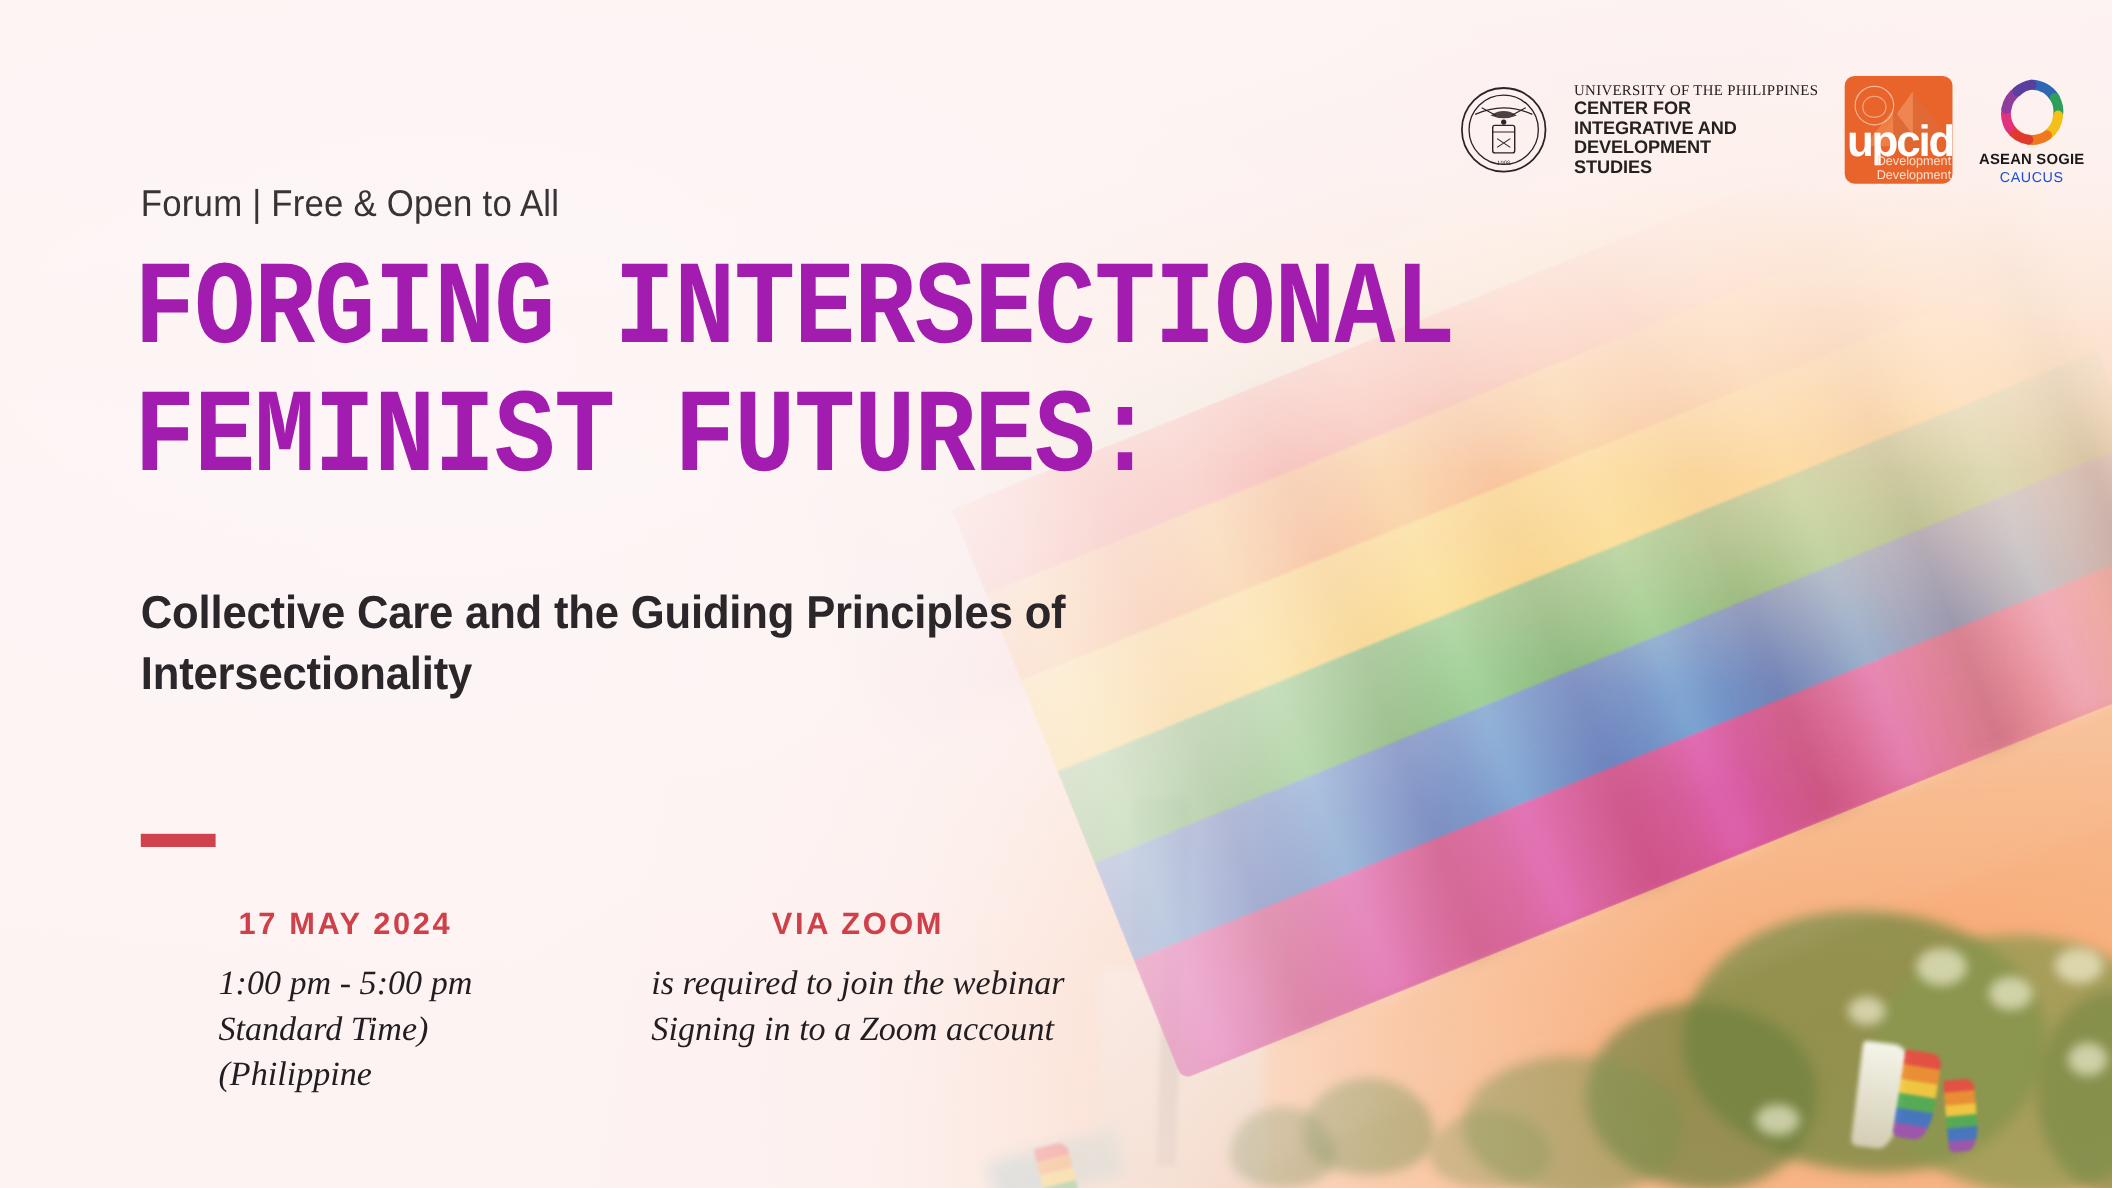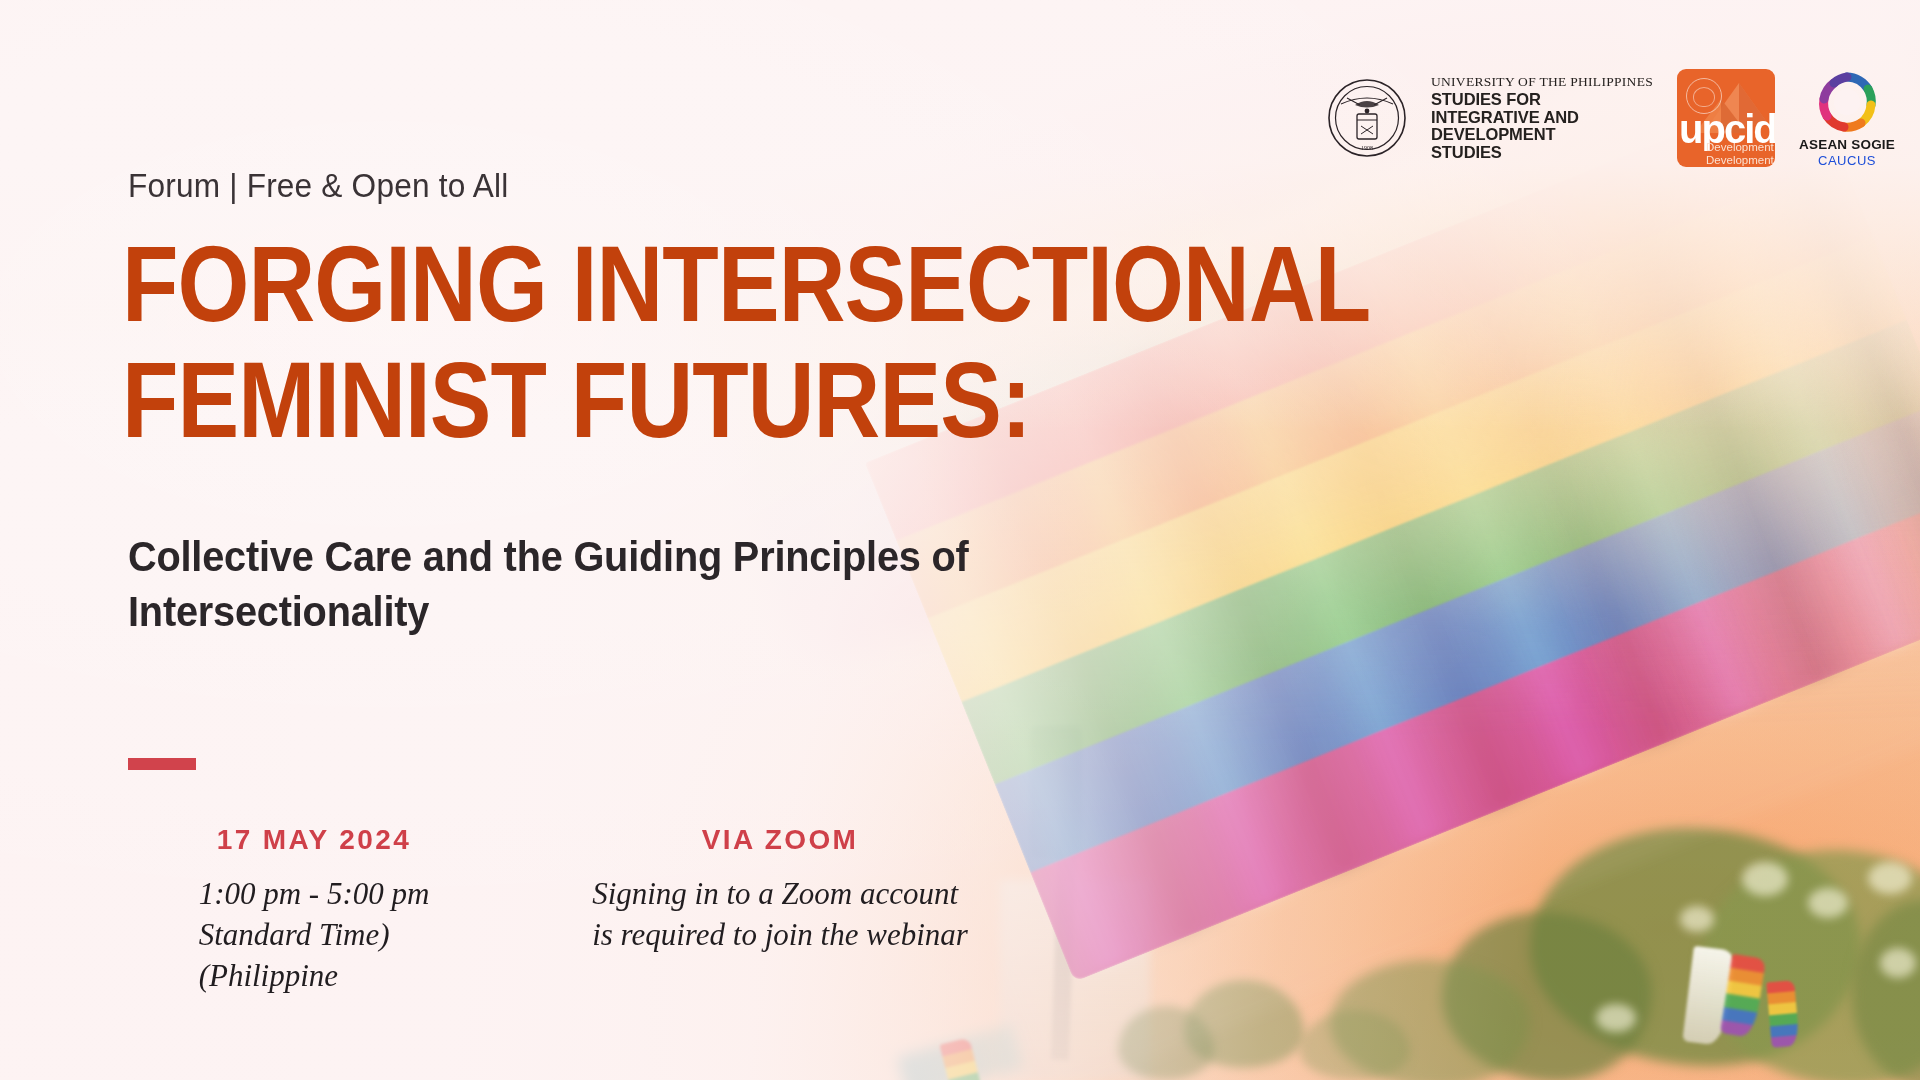--- a/index.html
+++ b/index.html
@@ -240,22 +240,22 @@
 
   .kicker{
     position:absolute;top:166px;left:0;
     font-size:34px;color:#3a3336;letter-spacing:.2px;font-weight:400;
     font-family:"Liberation Sans",sans-serif;
     transform:scaleX(.93);transform-origin:left center;white-space:nowrap;
   }
 
   .headline{
     position:absolute;top:232px;left:-6px;width:1440px;
-    color:#c2410c;font-weight:bold;
-    font-family:Liberation Sans, sans-serif;
+    color:#a21caf;font-weight:bold;
+    font-family:Liberation Mono, monospace;
     font-size:108px;line-height:0.96;letter-spacing:-1px;
     text-transform:uppercase;
   }
   .headline .hl{display:block;transform:scaleX(.855);transform-origin:left center;white-space:nowrap;}
   .headline .hl + .hl{margin-top:12px;}
 
   .subtitle{
     position:absolute;top:530px;left:0;width:1180px;
     color:#2b2629;font-weight:bold;
     font-family:"Liberation Sans",sans-serif;
@@ -354,21 +354,21 @@
         <path d="M20 20 L33 27 M60 20 L47 27" stroke="#2b2327" stroke-width="1.1" fill="none"></path>
         <path d="M28 27 q12 -8 24 0 q-12 5 -24 0z" fill="#2b2327" opacity=".85"></path>
         <rect x="30" y="36" width="20" height="25" rx="2" fill="none" stroke="#2b2327" stroke-width="1.3"></rect>
         <path d="M30 42 h20 M34 48 l12 8 M46 48 l-12 8" stroke="#2b2327" stroke-width="1" fill="none"></path>
         <circle cx="40" cy="33" r="2.4" fill="#2b2327"></circle>
         <text x="40" y="72" text-anchor="middle" font-family="Liberation Serif, serif" font-size="6" fill="#2b2327">1908</text>
       </svg>
     </div>
     <div class="upcids-text">
       <div class="uline">UNIVERSITY OF THE PHILIPPINES</div>
-      <div class="cline">STUDIES FOR</div>
+      <div class="cline">CENTER FOR</div>
       <div class="cline">INTEGRATIVE AND</div>
       <div class="cline">DEVELOPMENT</div>
       <div class="cline">STUDIES</div>
     </div>
 
     <div class="upcidsmark">
       <svg width="98" height="98" viewBox="0 0 98 98" style="position:absolute;left:0;top:0;" aria-hidden="true">
         <polygon points="62,14 92,56 32,56" fill="#f08a55" opacity=".9"></polygon>
         <polygon points="62,14 92,56 62,56" fill="#d6521f" opacity=".55"></polygon>
         <polygon points="44,30 70,64 18,64" fill="#ef8248" opacity=".85"></polygon>
@@ -424,20 +424,20 @@
         <div class="body">
           <span>1:00 pm - 5:00 pm</span>
           <span>Standard Time)</span>
           <span>(Philippine</span>
         </div>
       </div>
 
       <div class="col where">
         <div class="label">VIA ZOOM</div>
         <div class="body">
+          <span>is required to join the webinar</span>
           <span>Signing in to a Zoom account</span>
-          <span>is required to join the webinar</span>
         </div>
       </div>
 
     </div>
   </div>
 </div>
 
 </body></html>

